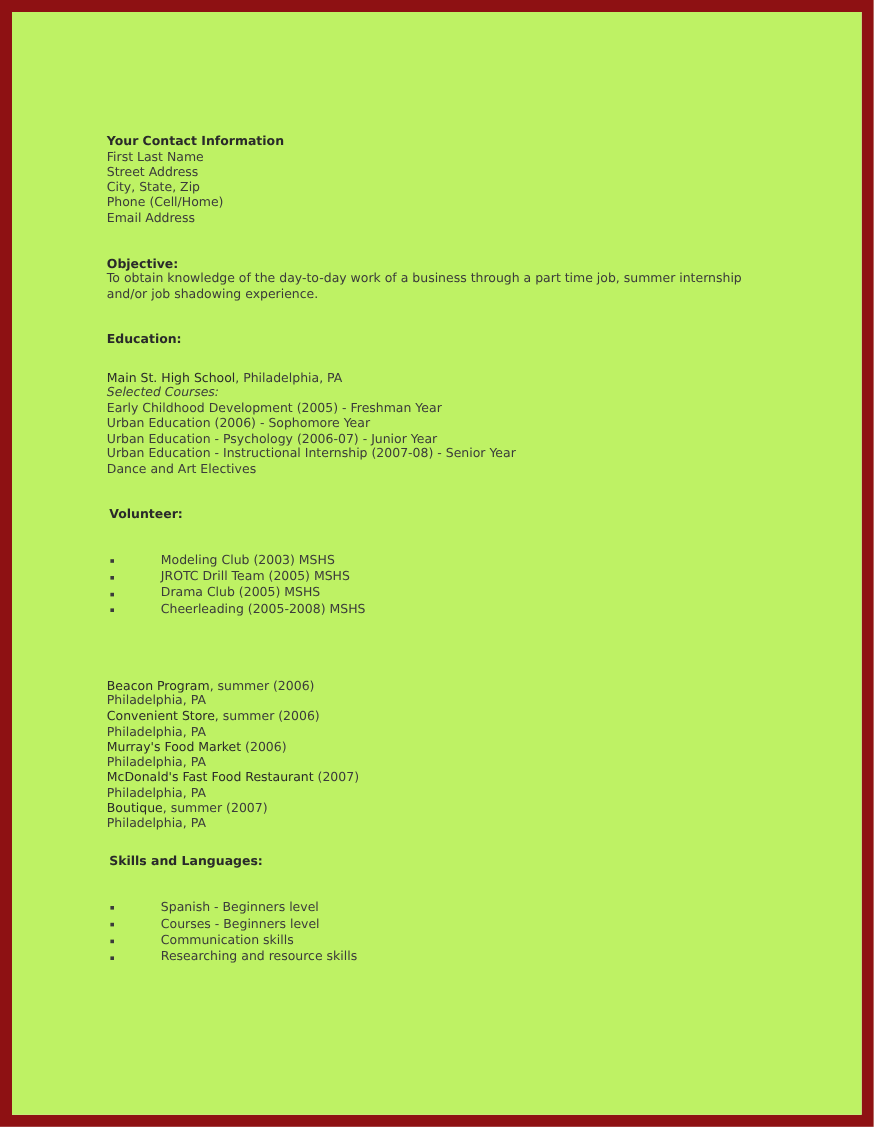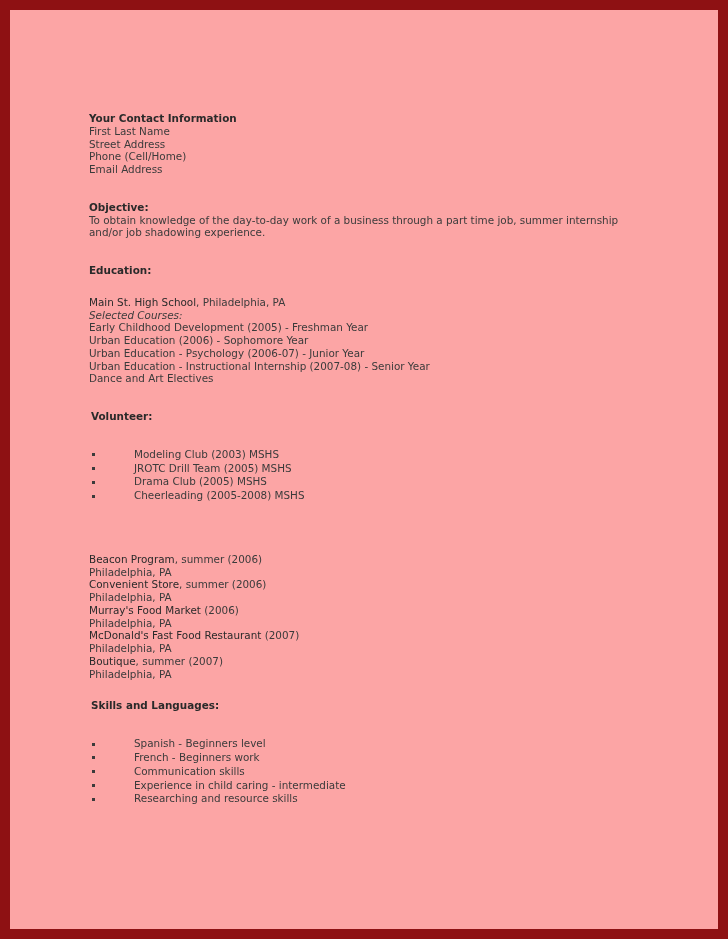--- a/index.html
+++ b/index.html
@@ -22,21 +22,21 @@
     background: #ffffff;
     position: relative;
   }
 
   #sheet {
     position: absolute;
     left: 0;
     top: 0;
     right: 0;
     bottom: 0;
-    background: #fca5a5;
+    background: #bef264;
     padding: 0;
   }
 
   .resume {
     position: absolute;
     left: 79px;
     top: 102px;
     width: 560px;
     color: #3b3b3b;
     font-size: 10.4px;
@@ -91,20 +91,21 @@
 <body>
 
 <div id="page-frame">
   <div id="sheet">
     <div class="resume">
 
       <div class="block">
         <div class="heading">Your Contact Information</div>
         <div class="line">First Last Name</div>
         <div class="line">Street Address</div>
+        <div class="line">City, State, Zip</div>
         <div class="line">Phone (Cell/Home)</div>
         <div class="line">Email Address</div>
       </div>
 
       <div class="gap-lg"></div>
 
       <div class="block">
         <div class="heading">Objective:</div>
         <div class="line para">To obtain knowledge of the day-to-day work of a business through a part time job, summer internship and/or job shadowing experience.</div>
       </div>
@@ -157,22 +158,21 @@
         <div class="line">Philadelphia, PA</div>
       </div>
 
       <div class="gap-md"></div>
 
       <div class="block">
         <div class="heading indent">Skills and Languages:</div>
         <div class="gap-lg"></div>
         <ul class="bullets">
           <li><span class="dot"></span><span>Spanish - Beginners level</span></li>
-          <li><span class="dot"></span><span>French - Beginners work</span></li>
+          <li><span class="dot"></span><span>Courses - Beginners level</span></li>
           <li><span class="dot"></span><span>Communication skills</span></li>
-          <li><span class="dot"></span><span>Experience in child caring - intermediate</span></li>
           <li><span class="dot"></span><span>Researching and resource skills</span></li>
         </ul>
       </div>
 
     </div>
   </div>
 </div>
 
 </body></html>

